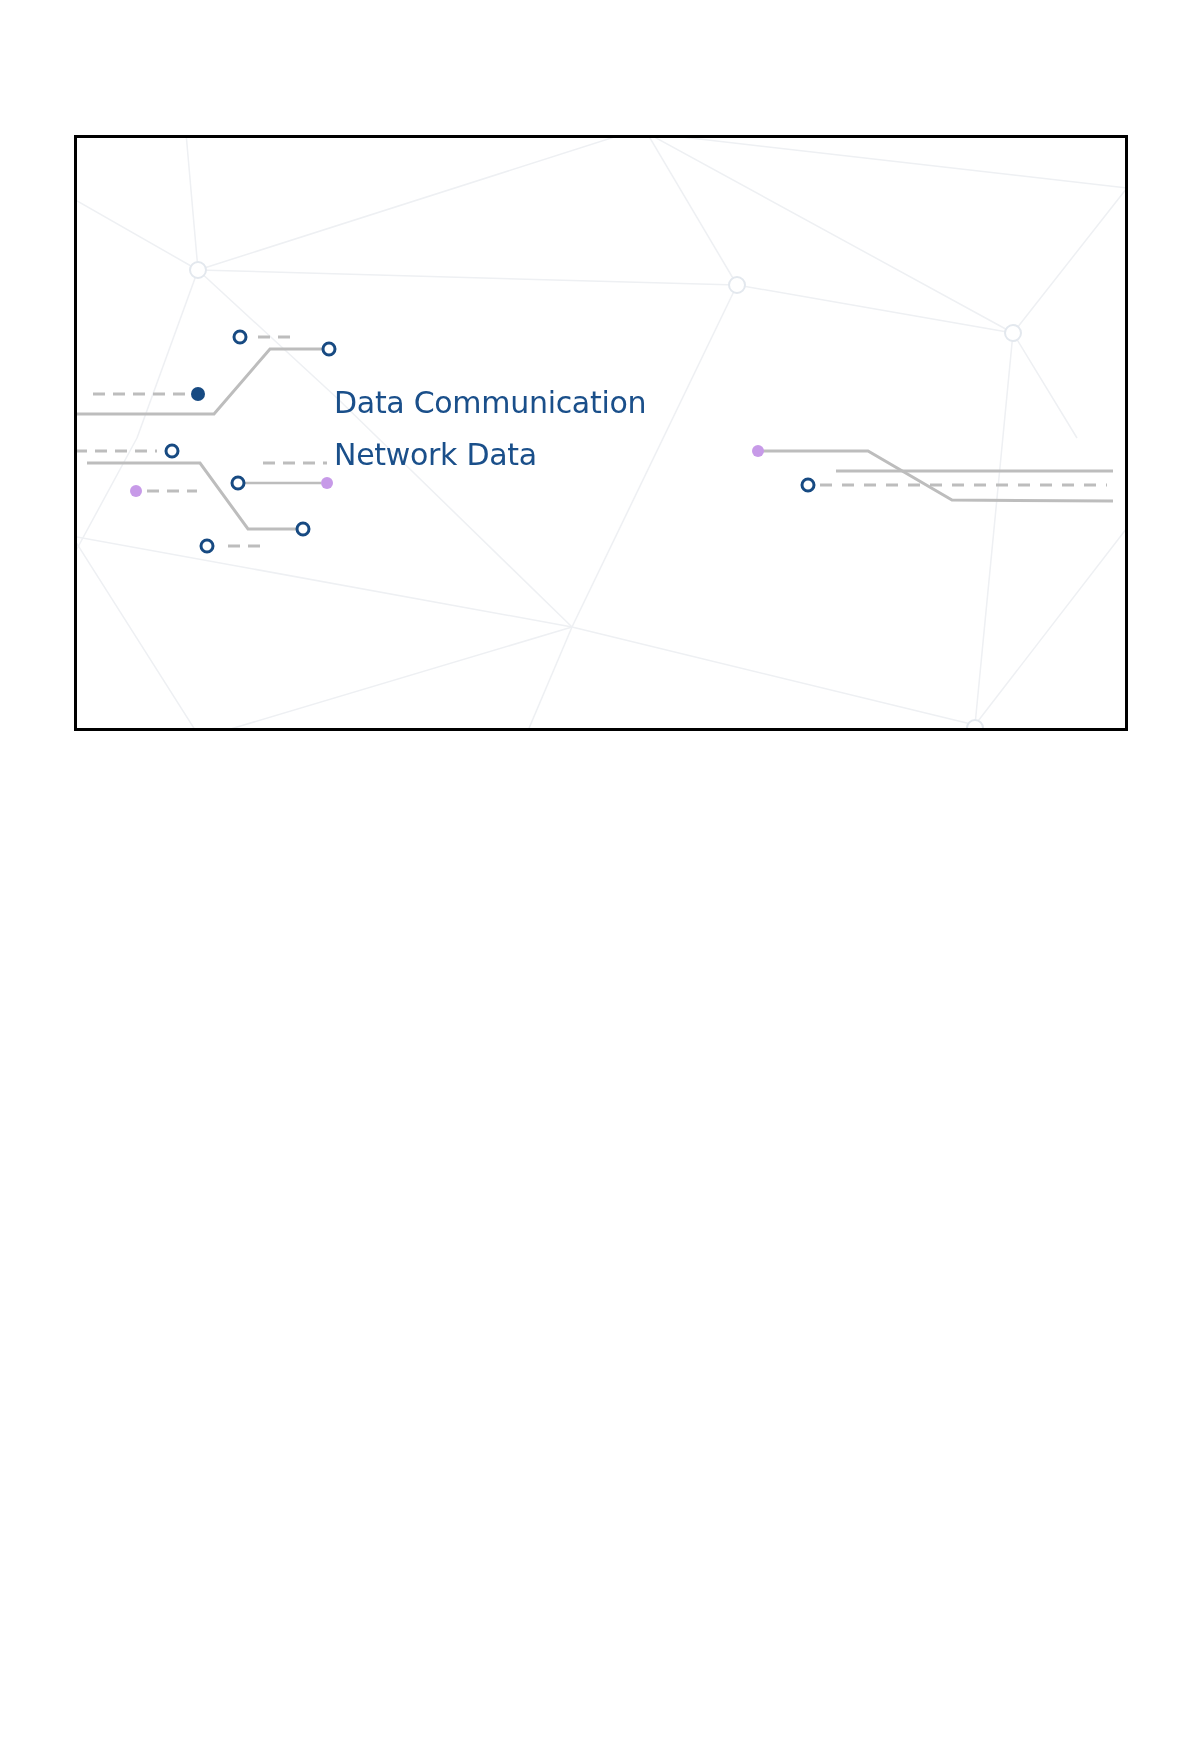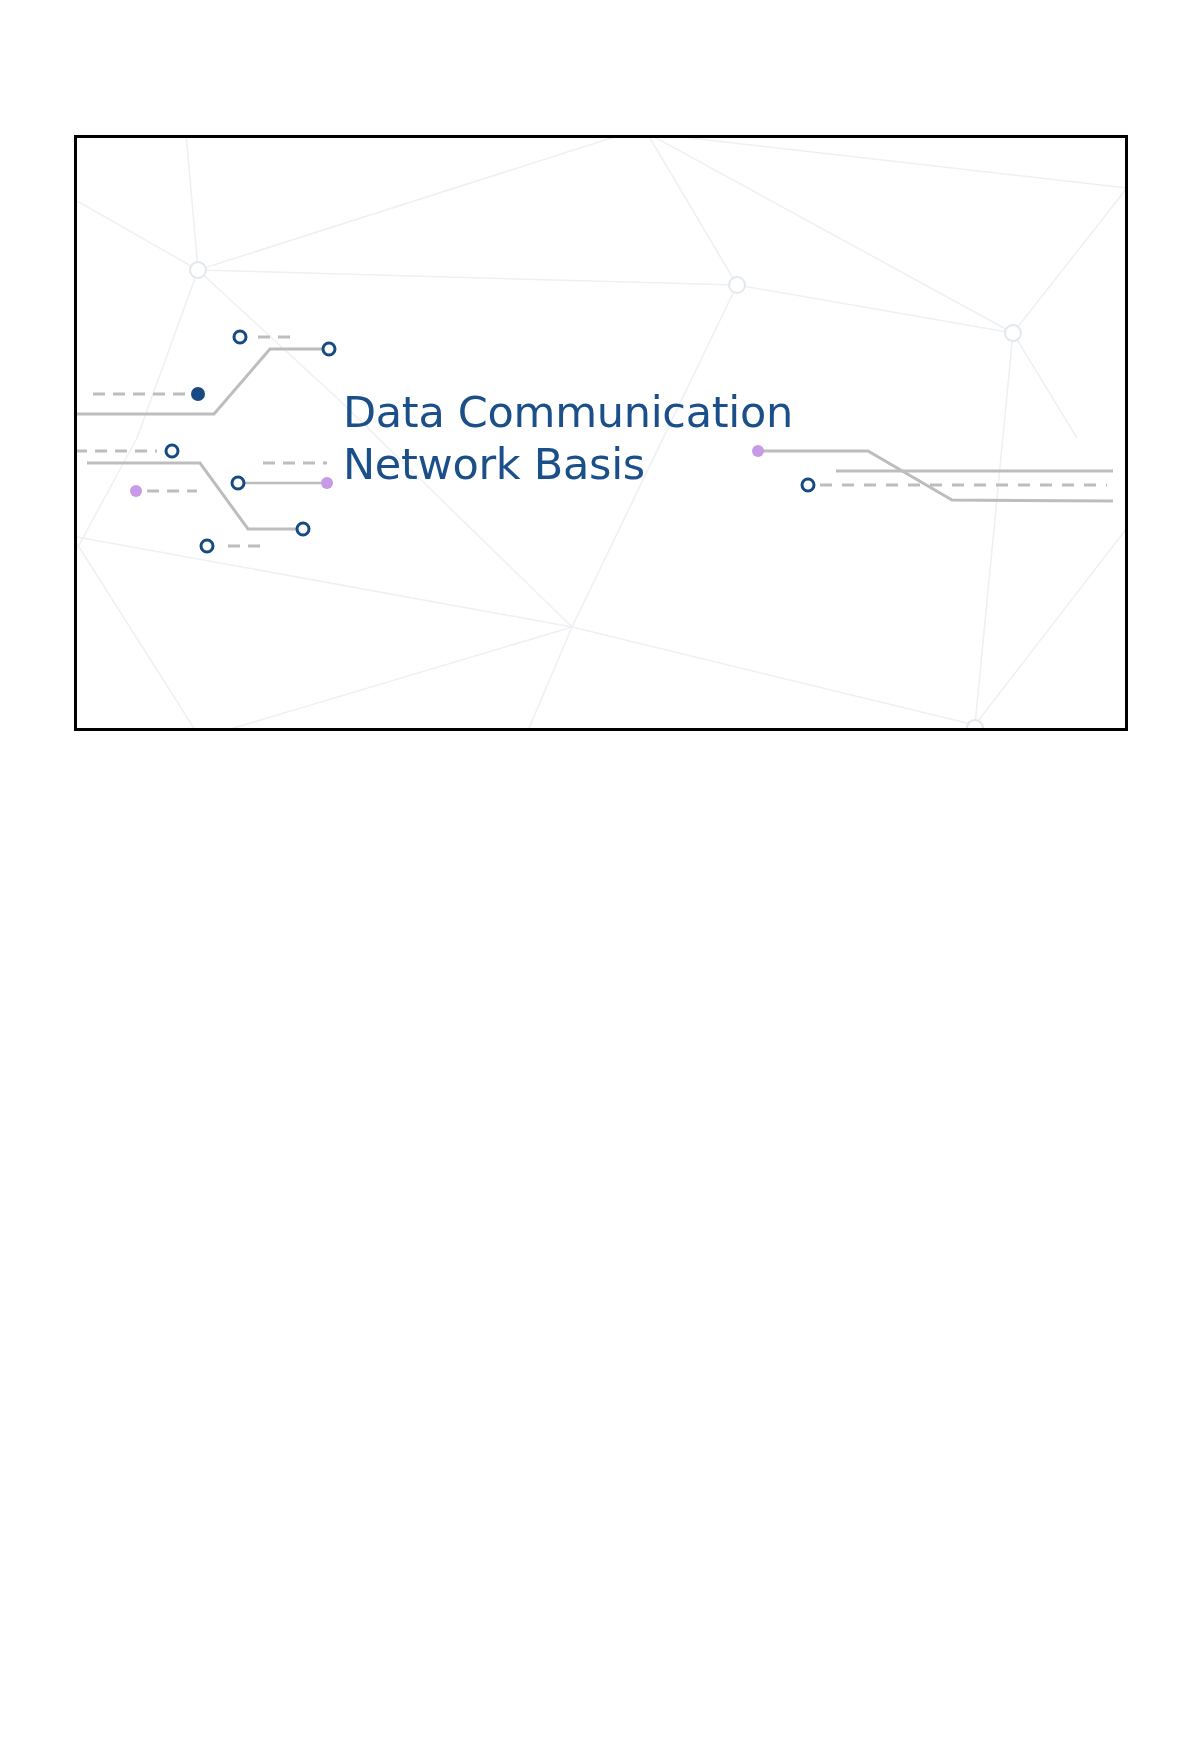--- a/index.html
+++ b/index.html
@@ -34,24 +34,24 @@
     .slide-art {
       position: absolute;
       left: 0; top: 0;
       width: 1048px;
       height: 590px;
     }
     .slide-title {
       position: absolute;
       left: 254px;
       top: 236px;
-      margin: 12px;
+      margin: 3px;
       font-family: "DejaVu Sans", sans-serif;
       font-weight: normal;
-      font-size: 43px;
+      font-size: 30px;
       line-height: 52px;
       color: #1a4f8a;
       letter-spacing: -0.3px;
       white-space: nowrap;
     }
     .slide-title span { display: block; }
   </style>
 </head>
 <body>
 
@@ -124,16 +124,16 @@
         <line x1="743" y1="347" x2="1030" y2="347"></line>
       </g>
       <g>
         <circle cx="681" cy="313" r="6" fill="#c79ae8"></circle>
         <circle cx="731" cy="347" r="6" fill="#ffffff" stroke="#174a82" stroke-width="3"></circle>
       </g>
     </svg>
 
     <h1 class="slide-title">
       <span>Data Communication</span>
-      <span>Network Basis</span>
+      <span>Network Data</span>
     </h1>
   </div>
 </div>
 
 </body></html>

